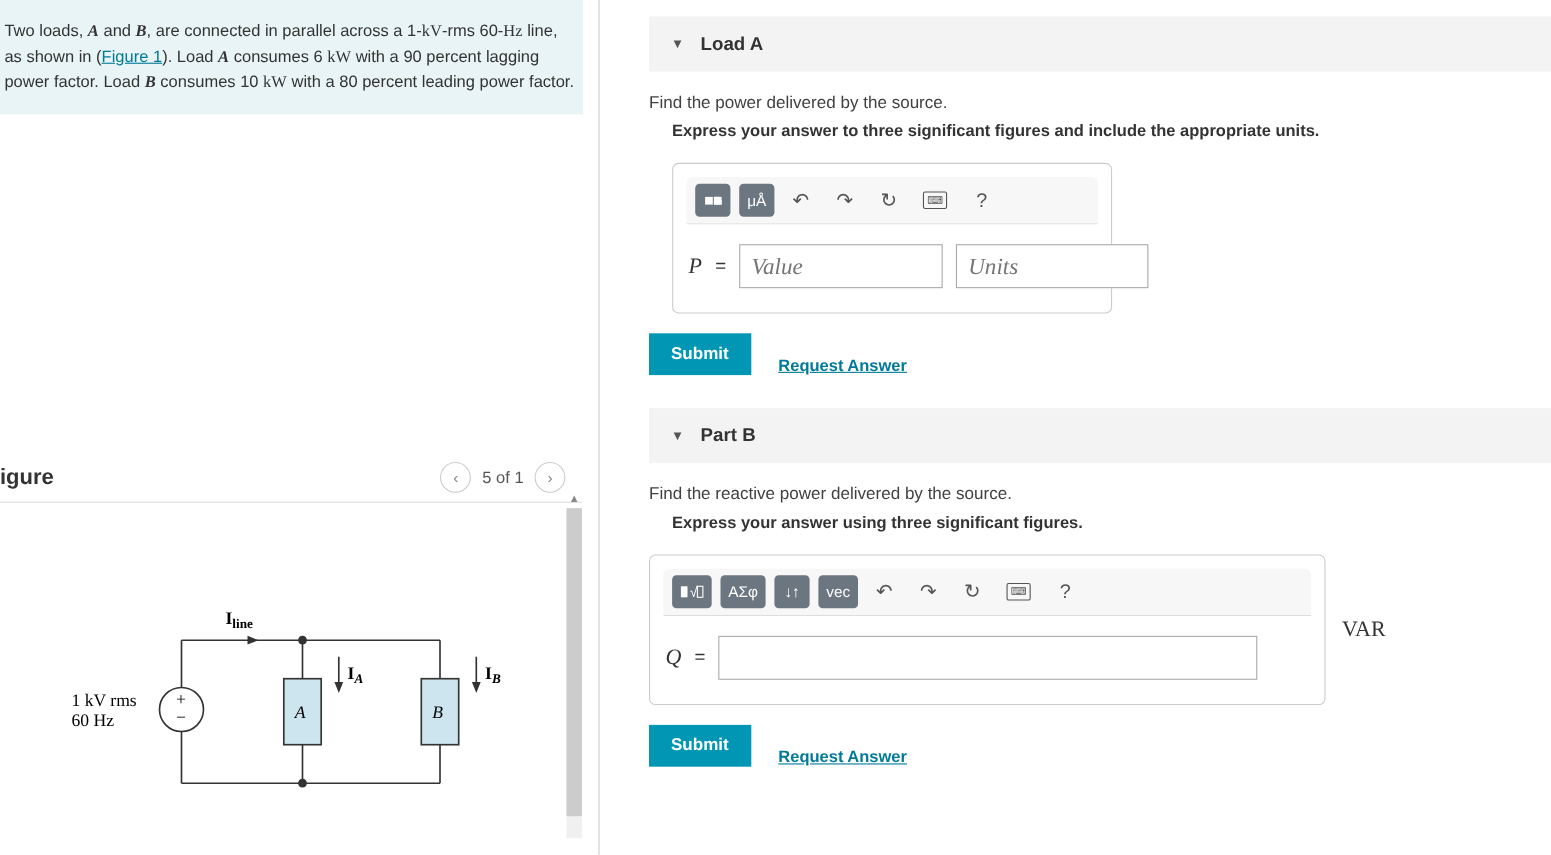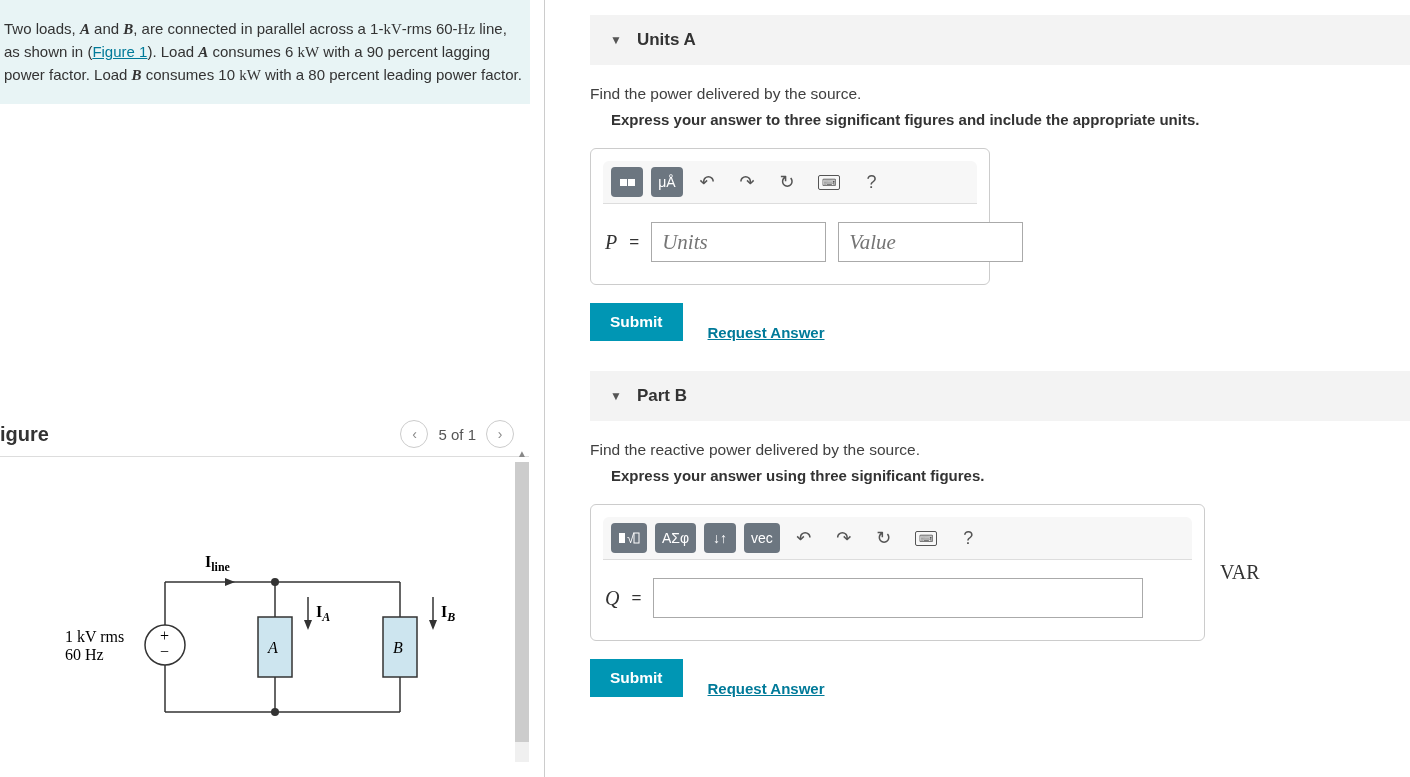--- a/index.html
+++ b/index.html
@@ -28,21 +28,21 @@
 .circuit text { font-family: 'Times New Roman', serif; font-size: 16px; }
 
 .part { margin-top: 15px; }
 .part-header { background: #f3f3f3; padding: 15px 20px; display: flex; align-items: center; gap: 15px; width: 820px; }
 .part-header .caret { font-size: 12px; color: #555; }
 .part-header h4 { font-size: 17px; font-weight: bold; }
 .part-body { padding: 20px 0 15px 0; }
 .prompt { font-size: 15.5px; color: #404040; margin-bottom: 8px; }
 .instr { font-size: 15px; font-weight: bold; margin-bottom: 20px; margin-left: 21px; }
 
-.answer-box { border: 1px solid #ccc; border-radius: 6px; width: 400px; }
+.answer-box { border: 1px solid #ccc; border-radius: 6px; width: 400px; margin-left: 21px; }
 .answer-box-b { border: 1px solid #ccc; border-radius: 6px; width: 615px; }
 .toolbar { background: #f7f7f7; border-bottom: 1px solid #ddd; border-radius: 6px 6px 0 0; margin: 12px 12px 0 12px; padding: 6px 8px; display: flex; align-items: center; gap: 8px; }
 .tool-btn { background: #6c7680; color: #fff; border-radius: 4px; padding: 5px 7px; font-size: 14px; cursor: pointer; display: flex; align-items: center; justify-content: center; min-width: 32px; height: 30px; }
 .tool-btn.plain { background: transparent; color: #555; font-size: 18px; }
 .input-row { padding: 18px 14px 22px 14px; display: flex; align-items: center; gap: 12px; }
 .var-label { font-family: 'Times New Roman', serif; font-style: italic; font-size: 20px; }
 .eq { font-size: 17px; }
 .val-input { border: 1px solid #aaa; height: 40px; font-size: 21px; font-family: 'Times New Roman', serif; padding: 4px 10px; color: #999; font-style: italic; }
 .val-input.value { width: 185px; }
 .val-input.units { width: 175px; }
@@ -120,21 +120,21 @@
         </svg>
       </div>
     </div>
   </div>
 
   <div class="right">
 
     <div class="part">
       <div class="part-header">
         <span class="caret">▼</span>
-        <h4>Units A</h4>
+        <h4>Load A</h4>
       </div>
       <div class="part-body">
         <div class="prompt">Find the power delivered by the source.</div>
         <div class="instr">Express your answer to three significant figures and include the appropriate units.</div>
 
         <div class="answer-box">
           <div class="toolbar">
             <div class="tool-btn">
               <span class="template-icon">
                   <span></span>
@@ -149,22 +149,22 @@
             <div class="tool-btn plain">↷</div>
             <div class="tool-btn plain">↻</div>
             <div class="tool-btn plain">
                 <span class="kbd-icon">⌨</span>
               </div>
             <div class="tool-btn plain">?</div>
           </div>
           <div class="input-row">
             <span class="var-label">P</span>
             <span class="eq">=</span>
+            <input class="val-input value" placeholder="Value" style="">
             <input class="val-input units" placeholder="Units" style="">
-            <input class="val-input value" placeholder="Value" style="">
           </div>
         </div>
 
         <div class="actions">
           <button class="submit-btn">Submit</button>
           <a class="req-link">Request Answer</a>
         </div>
       </div>
     </div>
 

